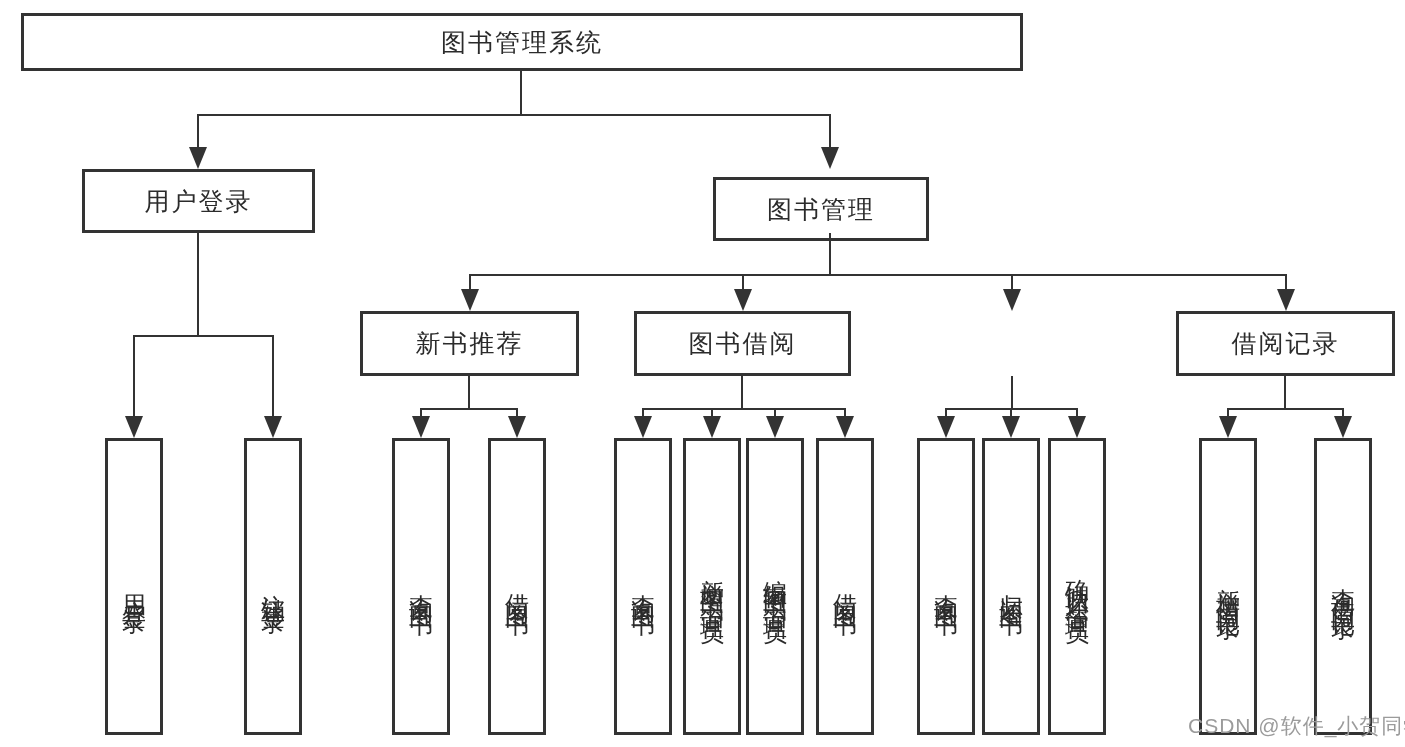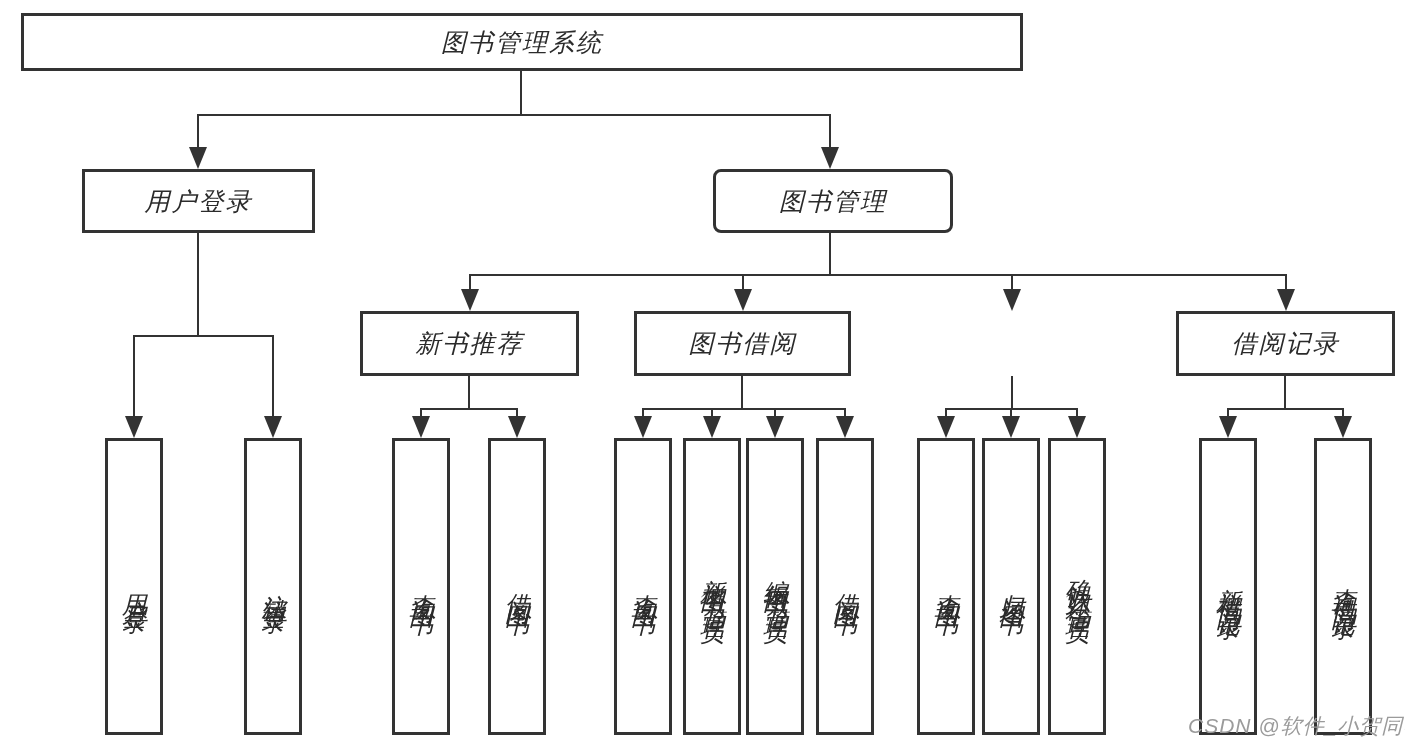--- a/index.html
+++ b/index.html
@@ -8,21 +8,20 @@
     --bg:#ffffff;
     --wm:#9b9b9b;
   }
   html,body{margin:0;padding:0;background:#fff;}
   .canvas{
     position:relative;
     width:1405px;height:747px;
     background:var(--bg);
     font-family:"Liberation Sans","DejaVu Sans",sans-serif;
     overflow:hidden;
-    font-style:italic;
   }
   .box{
     position:absolute;
     box-sizing:border-box;
     border:3px solid var(--line);
     background:var(--bg);
     display:flex;align-items:center;justify-content:center;
     color:var(--text);
   }
   .hbox{font-size:25px;letter-spacing:2px;}
@@ -64,21 +63,21 @@
   <div class="vl" style="left:520px;top:70px;height:45px;"></div>
   <div class="hl" style="left:198px;top:114px;width:633px;"></div>
   <div class="vl" style="left:197px;top:114px;height:37px;"></div>
   <div class="vl" style="left:829px;top:114px;height:37px;"></div>
   <div class="ah" style="left:189px;top:147px;"></div>
   <div class="ah" style="left:821px;top:147px;"></div>
 
   <div class="box hbox" style="left:82px;top:169px;width:233px;height:64px;">
     <span>用户登录</span>
   </div>
-  <div class="box hbox" style="left:713px;top:169px;width:240px;height:64px;border-radius:8px;">
+  <div class="box hbox" style="left:713px;top:177px;width:216px;height:64px;">
     <span>图书管理</span>
   </div>
 
   <div class="vl" style="left:197px;top:233px;height:103px;"></div>
   <div class="hl" style="left:133px;top:335px;width:141px;"></div>
   <div class="vl" style="left:133px;top:335px;height:84px;"></div>
   <div class="vl" style="left:272px;top:335px;height:84px;"></div>
   <div class="ah" style="left:125px;top:416px;"></div>
   <div class="ah" style="left:264px;top:416px;"></div>
 

